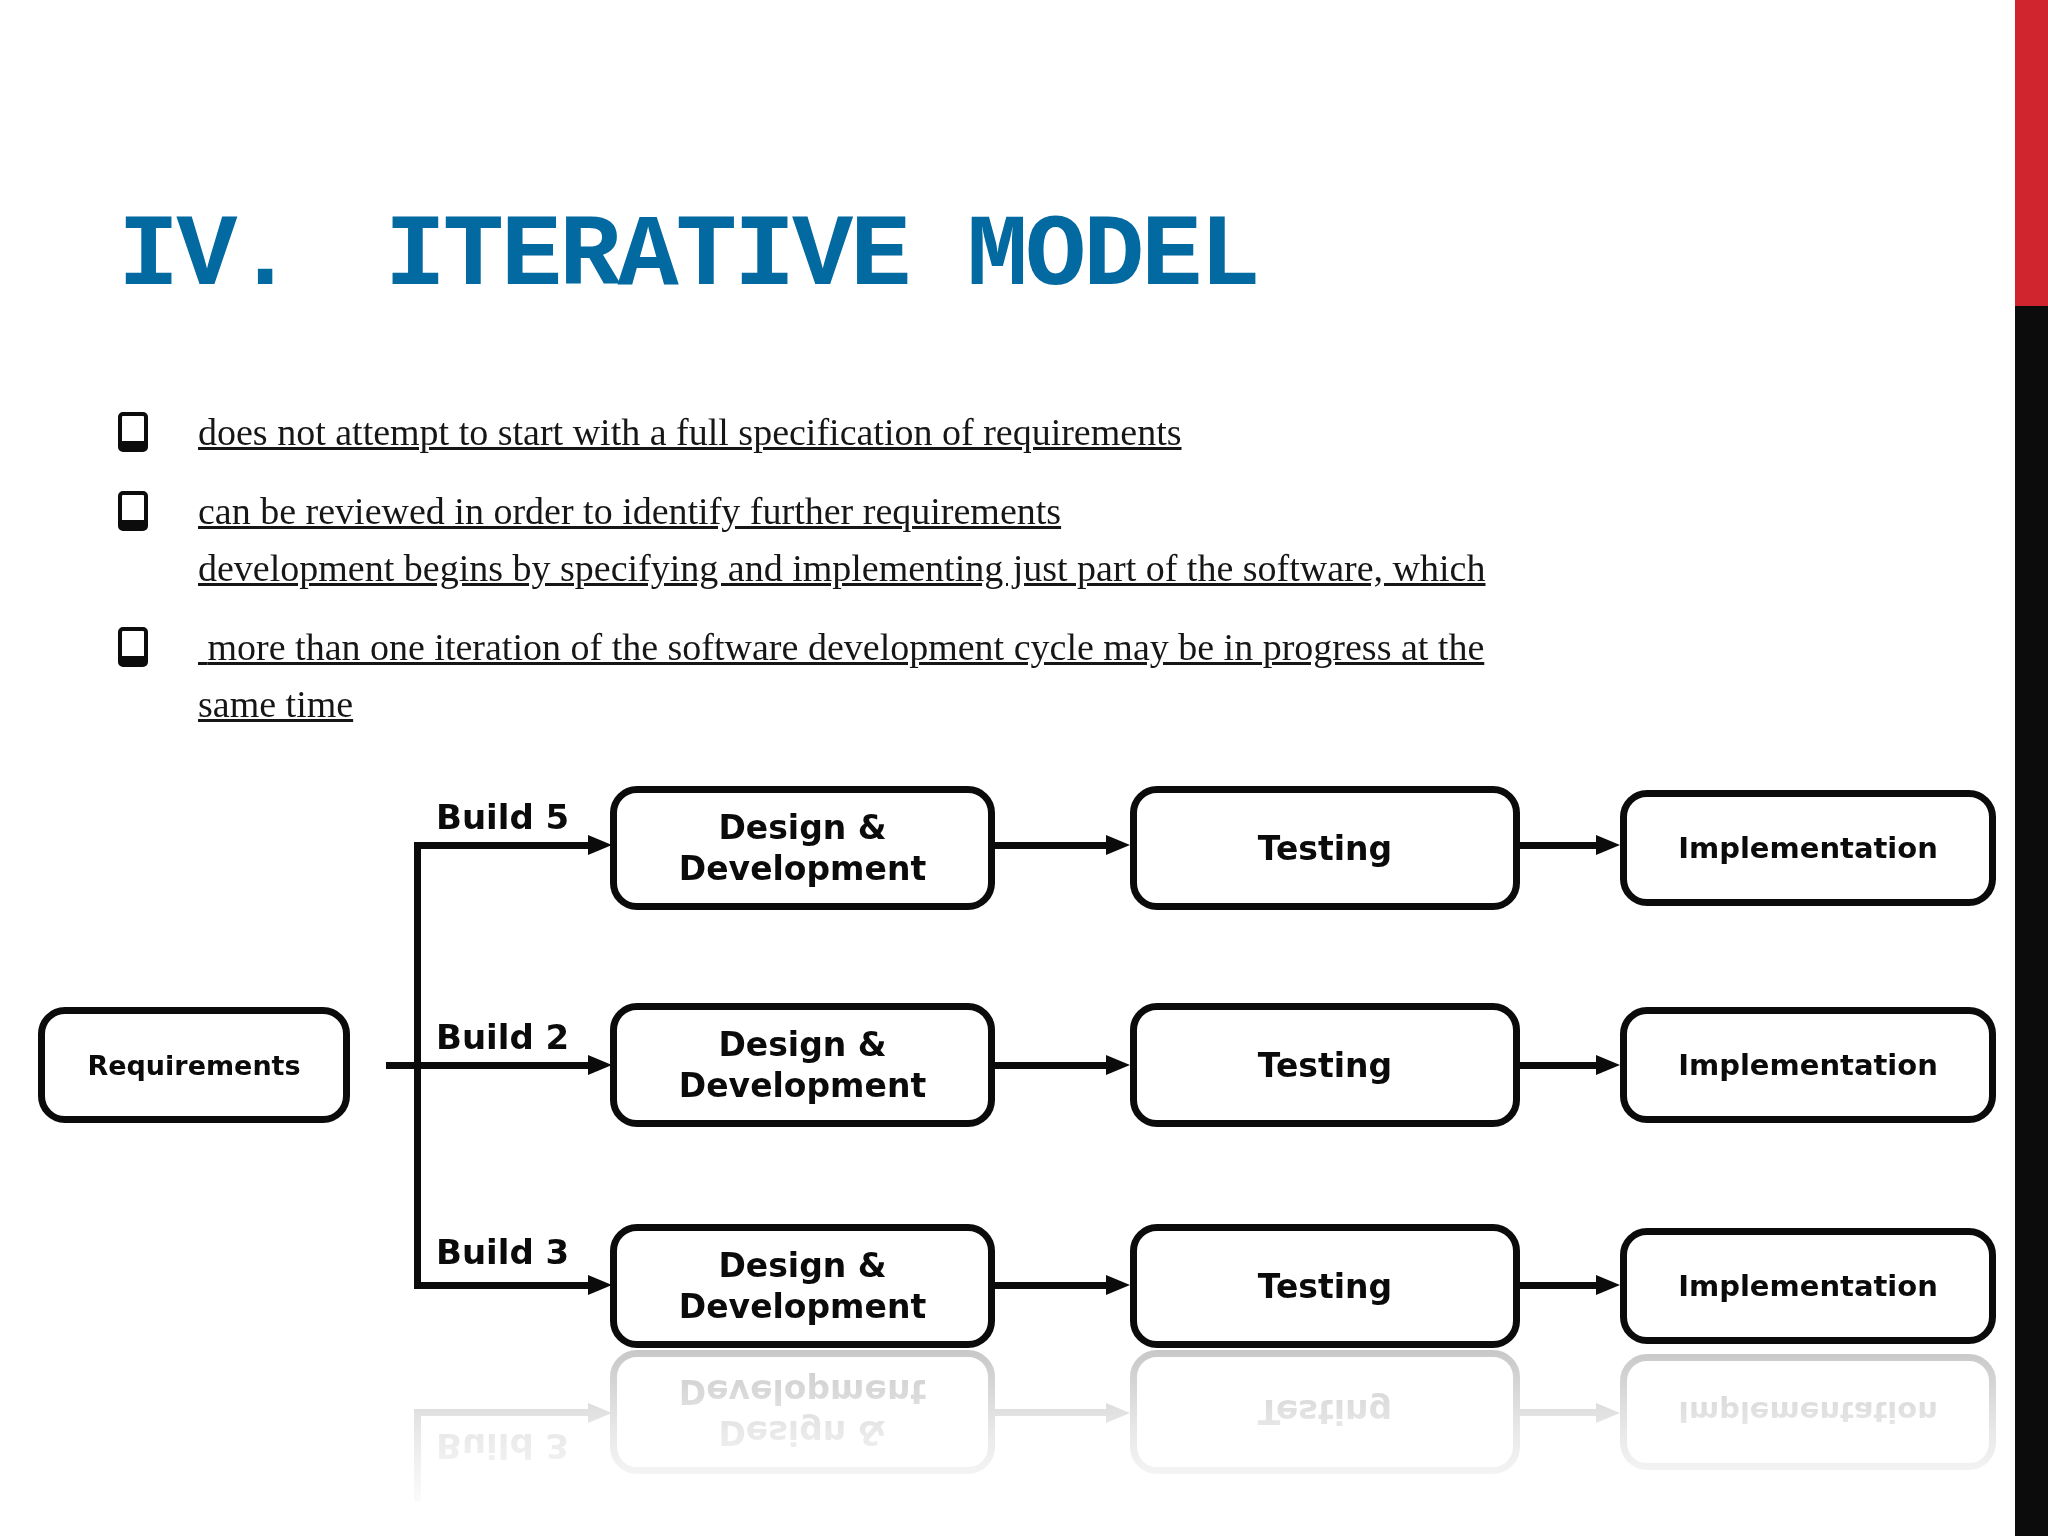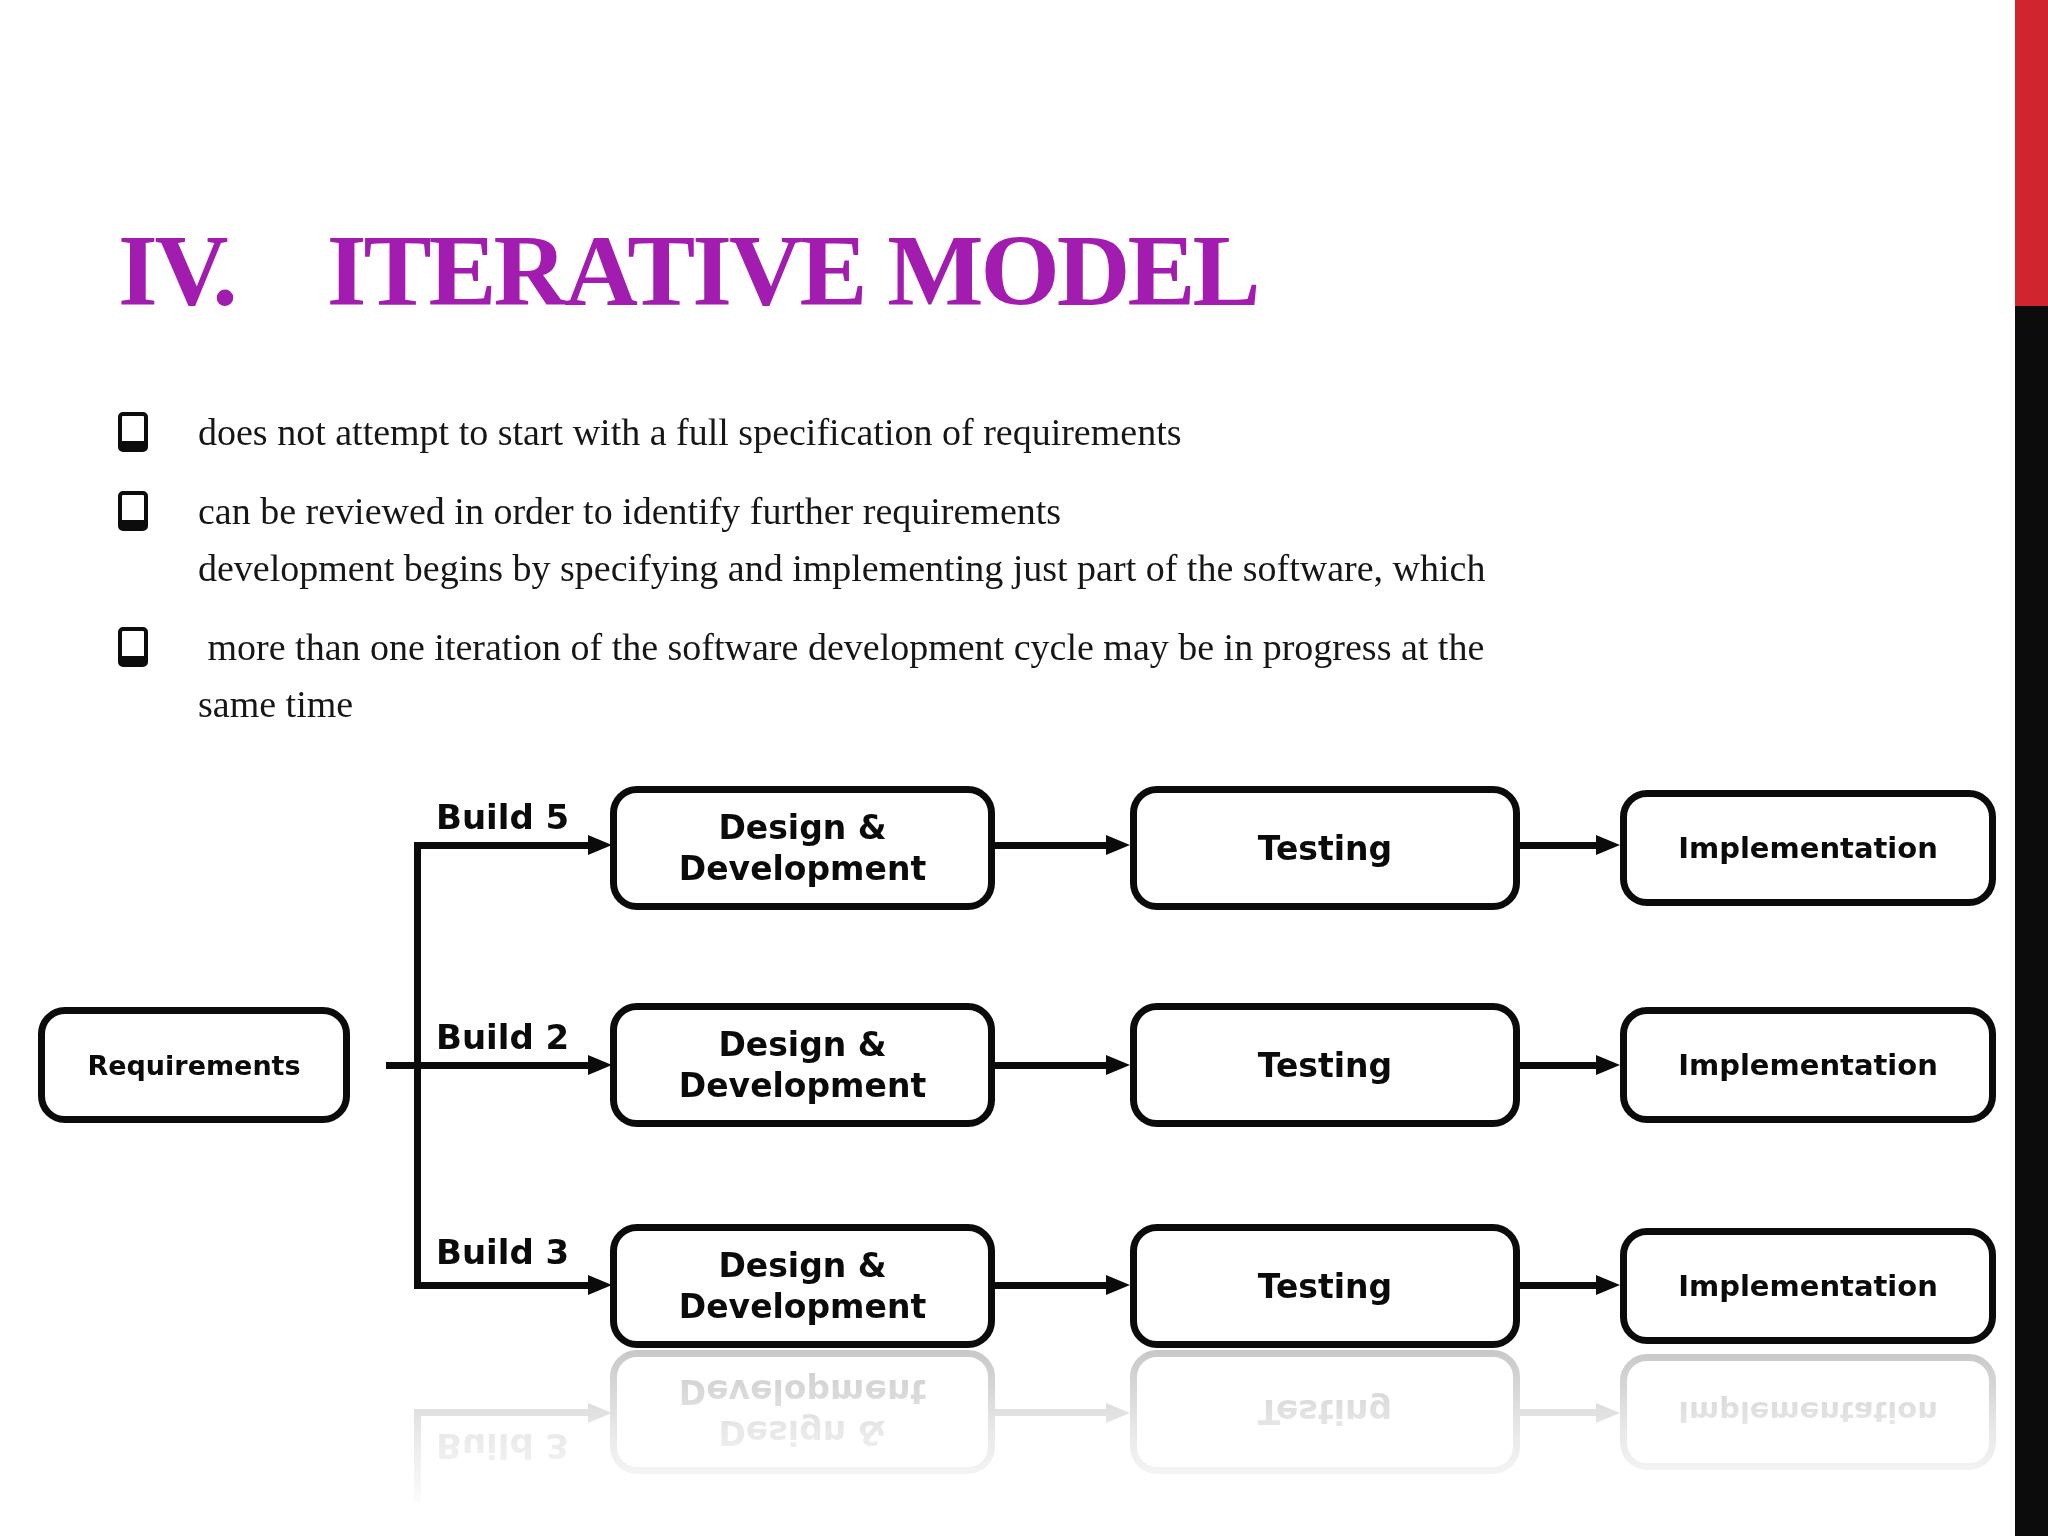--- a/index.html
+++ b/index.html
@@ -15,41 +15,41 @@
   .bar-red {
     position:absolute; left:2015px; top:0; width:33px; height:306px;
     z-index:6;
   }
   .bar-black {
     position:absolute; left:2015px; top:306px; width:33px; height:1230px;
     z-index:6;
   }
   
   .title {
-    position:absolute; left:118px; top:220px;
-    font-family:Liberation Serif, serif;
+    position:absolute; left:118px; top:206px;
+    font-family:Liberation Mono, monospace;
     font-weight:900; font-size:102px; line-height:1;
-    color:#a21caf; letter-spacing:-3px; white-space:nowrap;
+    color:#0369a1; letter-spacing:-3px; white-space:nowrap;
   }
   .title .num { display:inline-block; }
   .title .txt { display:inline-block; margin-left:92px; }
   
   .bullets {
     position:absolute; left:118px; top:404px; width:1480px;
     font-family:"Liberation Serif", serif;
     font-size:38px; color:#161616; line-height:1.5;
   }
   .bullet { display:flex; align-items:flex-start; margin-bottom:22px; }
   .cb {
     flex:0 0 auto;
     width:30px; height:40px; margin-top:8px;
     border:4px solid #0c0c0c; border-bottom:11px solid #0c0c0c;
     border-radius:5px; background:#ffffff;
   }
-  .btext { margin-left:50px; }
+  .btext { margin-left:50px;text-decoration:underline; }
   .bline { display:block; white-space:pre-wrap; }
   
   .box {
     position:absolute; background:#ffffff;
     border:7px solid #0b0b0b; border-radius:27px;
     display:flex; flex-direction:column; align-items:center; justify-content:center;
     text-align:center; font-weight:bold; color:#0b0b0b;
   }
   .hline, .vline { position:absolute; background:#0b0b0b; }
   .ah {

